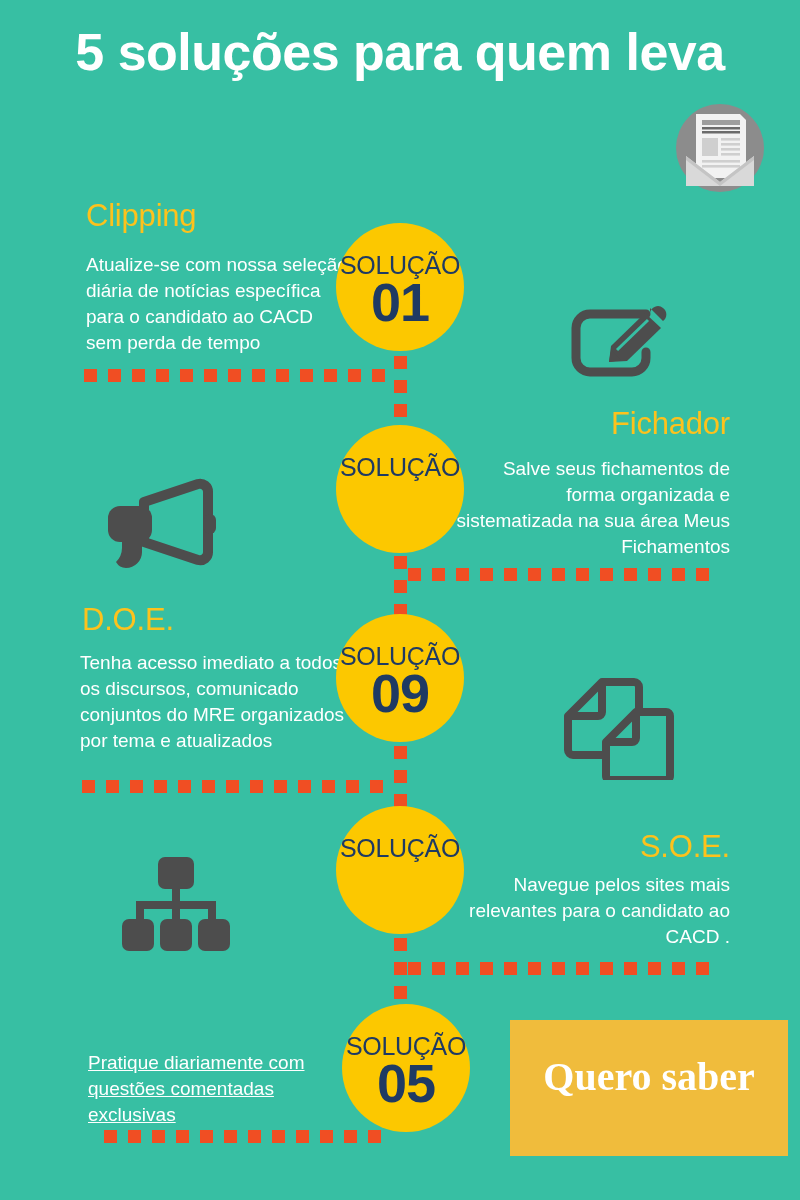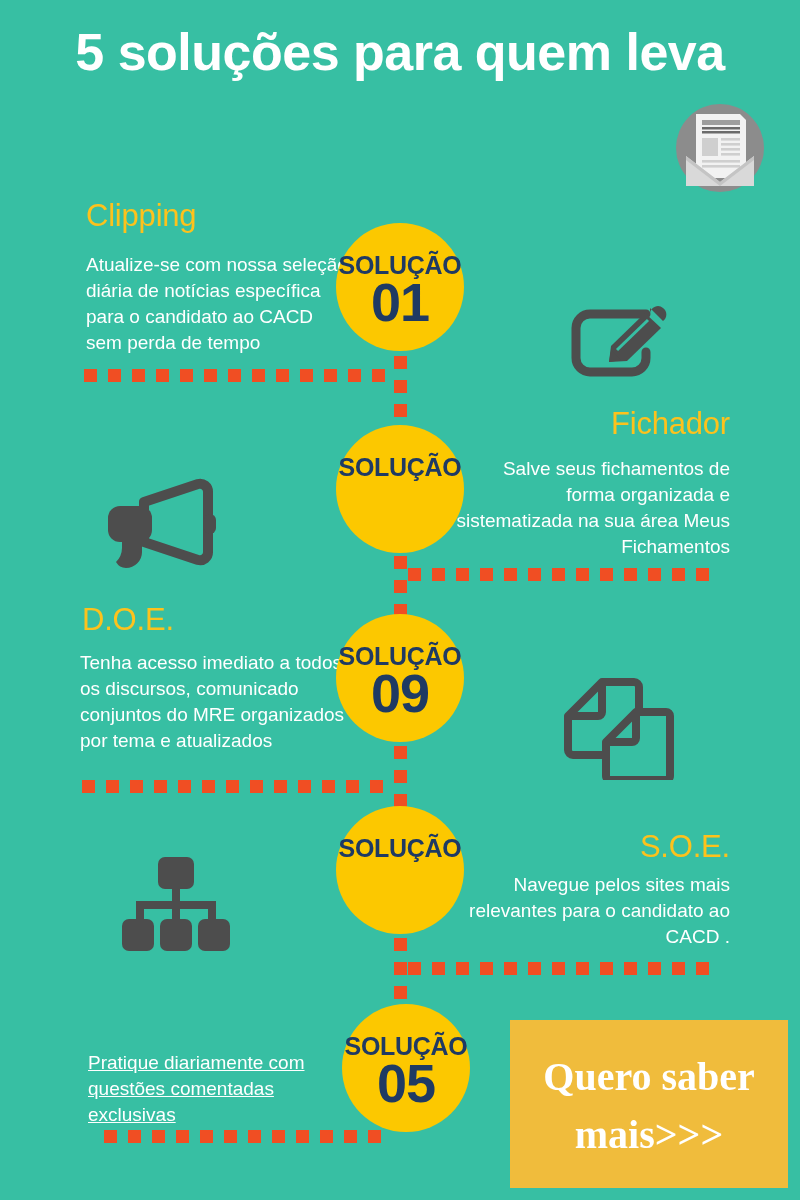--- a/index.html
+++ b/index.html
@@ -32,21 +32,21 @@
     position:absolute;left:0;width:13px;height:13px;background:#f04e23;display:block;
   }
 
   
   .sol-circle{
     position:absolute;width:128px;height:128px;border-radius:50%;
     background:#fcc800;z-index:5;
   }
   .sol-circle .sol-word{
     position:absolute;left:-22px;top:28px;width:172px;text-align:center;
-    color:#1f3a63;font-weight:bold;font-size:25px;letter-spacing:-0.3px;
+    color:#1f3a63;font-weight:normal;font-size:25px;letter-spacing:-0.3px;
     white-space:nowrap;
   }
   .sol-circle .sol-num{
     position:absolute;left:-10px;top:50px;width:148px;text-align:center;
     color:#1f3a63;font-weight:bold;font-size:54px;letter-spacing:-1px;
     line-height:58px;
   }
 
   
   .sec-head{
@@ -57,21 +57,21 @@
     position:absolute;color:#ffffff;font-size:19px;line-height:26px;
   }
   .sec-body.right{text-align:right;}
   .sec-head.right{text-align:right;}
 
   
   .deco-icon{position:absolute;}
 
   
   .cta{
-    position:absolute;left:510px;top:1020px;width:278px;height:168px;
+    position:absolute;left:510px;top:1020px;width:278px;height:136px;
     background:#f0bc3c;
   }
   .cta .cta-txt{
     position:absolute;left:0;top:28px;width:278px;text-align:center;
     color:#ffffff;font-family:"Liberation Serif","DejaVu Serif",serif;
     font-weight:bold;font-size:40px;line-height:58px;
   }
 </style>
 </head>
 <body>
@@ -273,17 +273,16 @@
       <i style="left:168px"></i>
       <i style="left:192px"></i>
       <i style="left:216px"></i>
       <i style="left:240px"></i>
       <i style="left:264px"></i>
     </div>
 
   <div class="cta">
     <div class="cta-txt">
       <div>Quero saber</div>
-      <div>mais&gt;&gt;&gt;</div>
     </div>
   </div>
 
 </div>
 
 </body></html>

